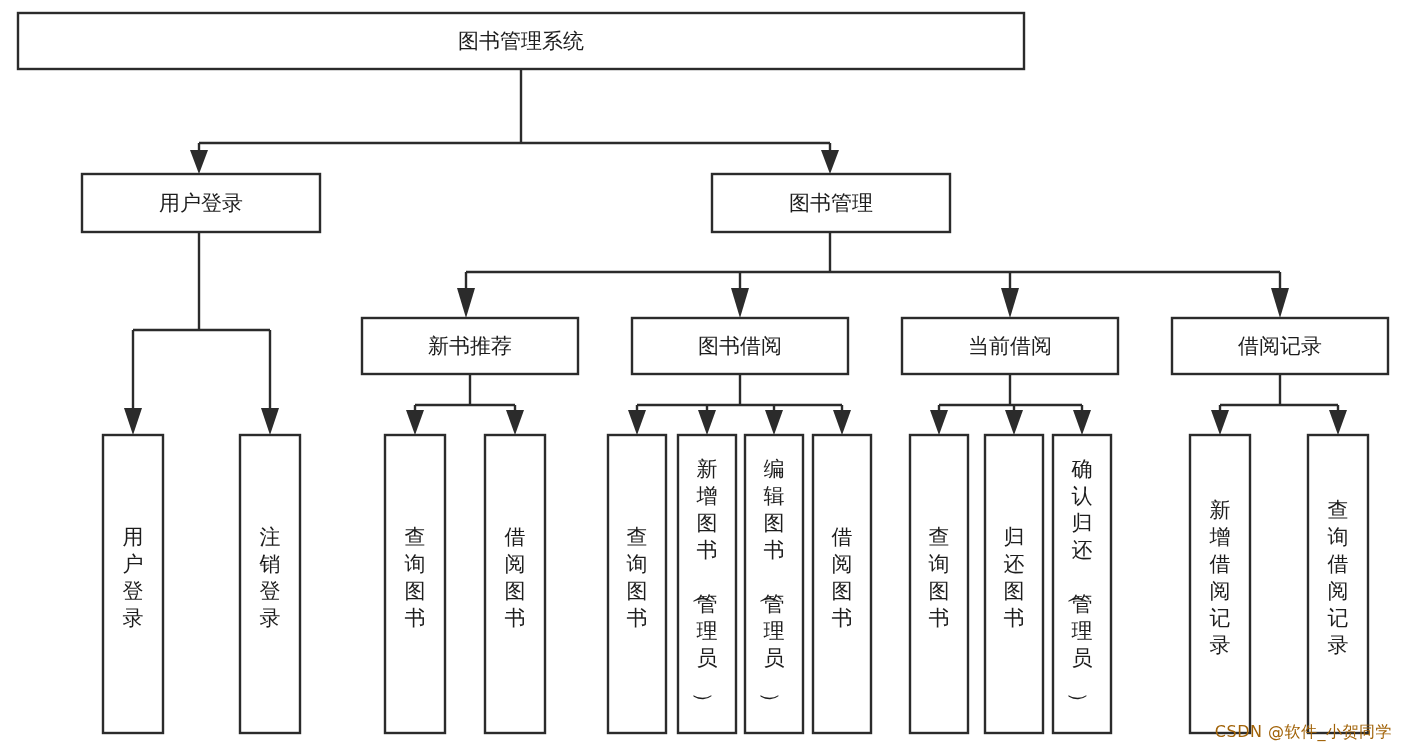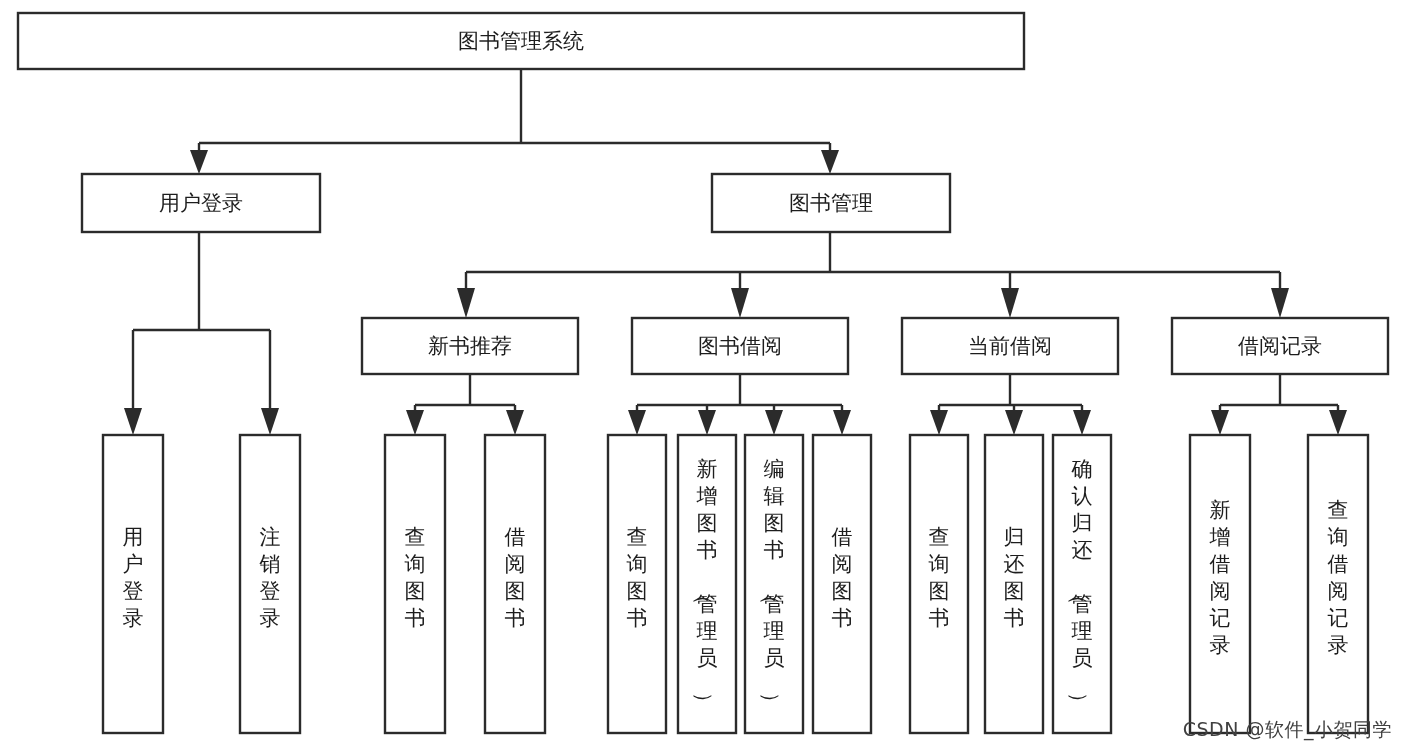--- a/index.html
+++ b/index.html
@@ -52,22 +52,22 @@
     fill: #1d1d1d;
     font-family: "DejaVu Sans", "Liberation Sans", sans-serif;
     font-size: 21px;
     text-anchor: middle;
   }
   .watermark {
     position: absolute;
     right: 8px;
     bottom: 4px;
     font-family: "DejaVu Sans", "Liberation Sans", sans-serif;
-    font-size: 19px;
-    color: #404040;
+    font-size: 16px;
+    color: #a16207;
     white-space: nowrap;
     letter-spacing: 0.5px;
   }
 </style>
 </head>
 <body>
 
 <div id="diagram-root">
 
   <svg id="flowchart" viewBox="0 0 1405 747">

